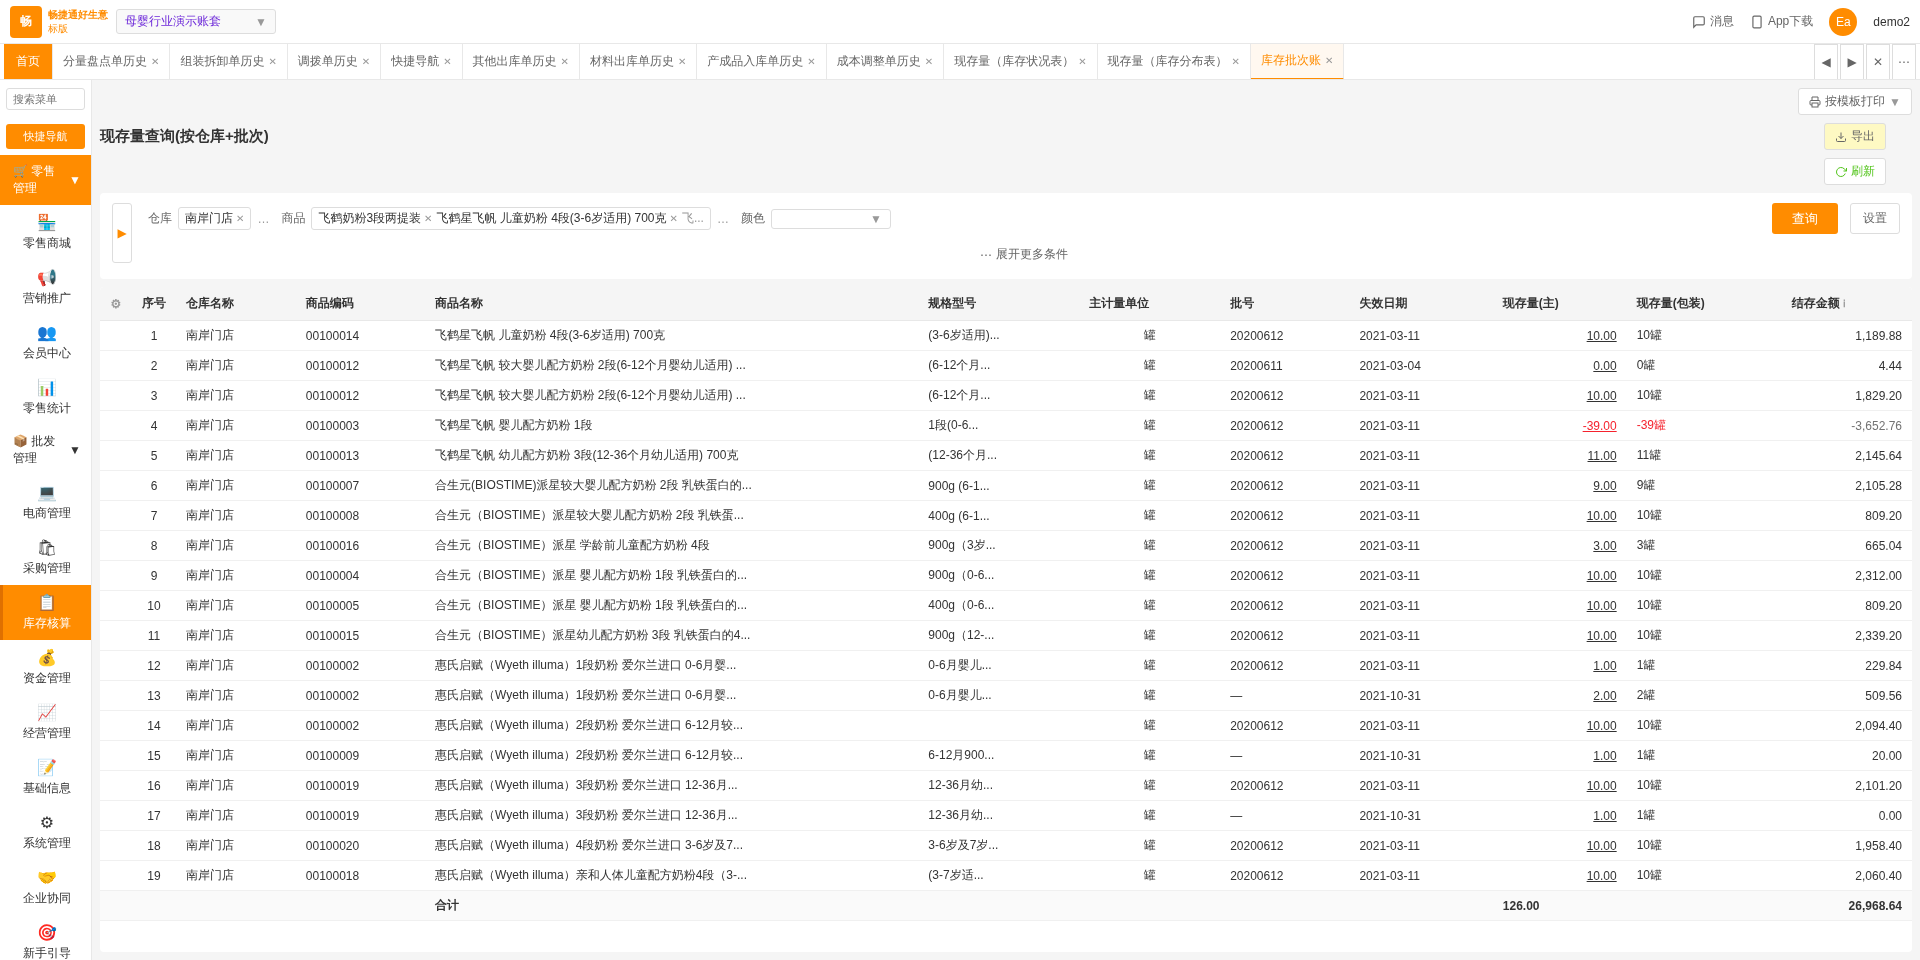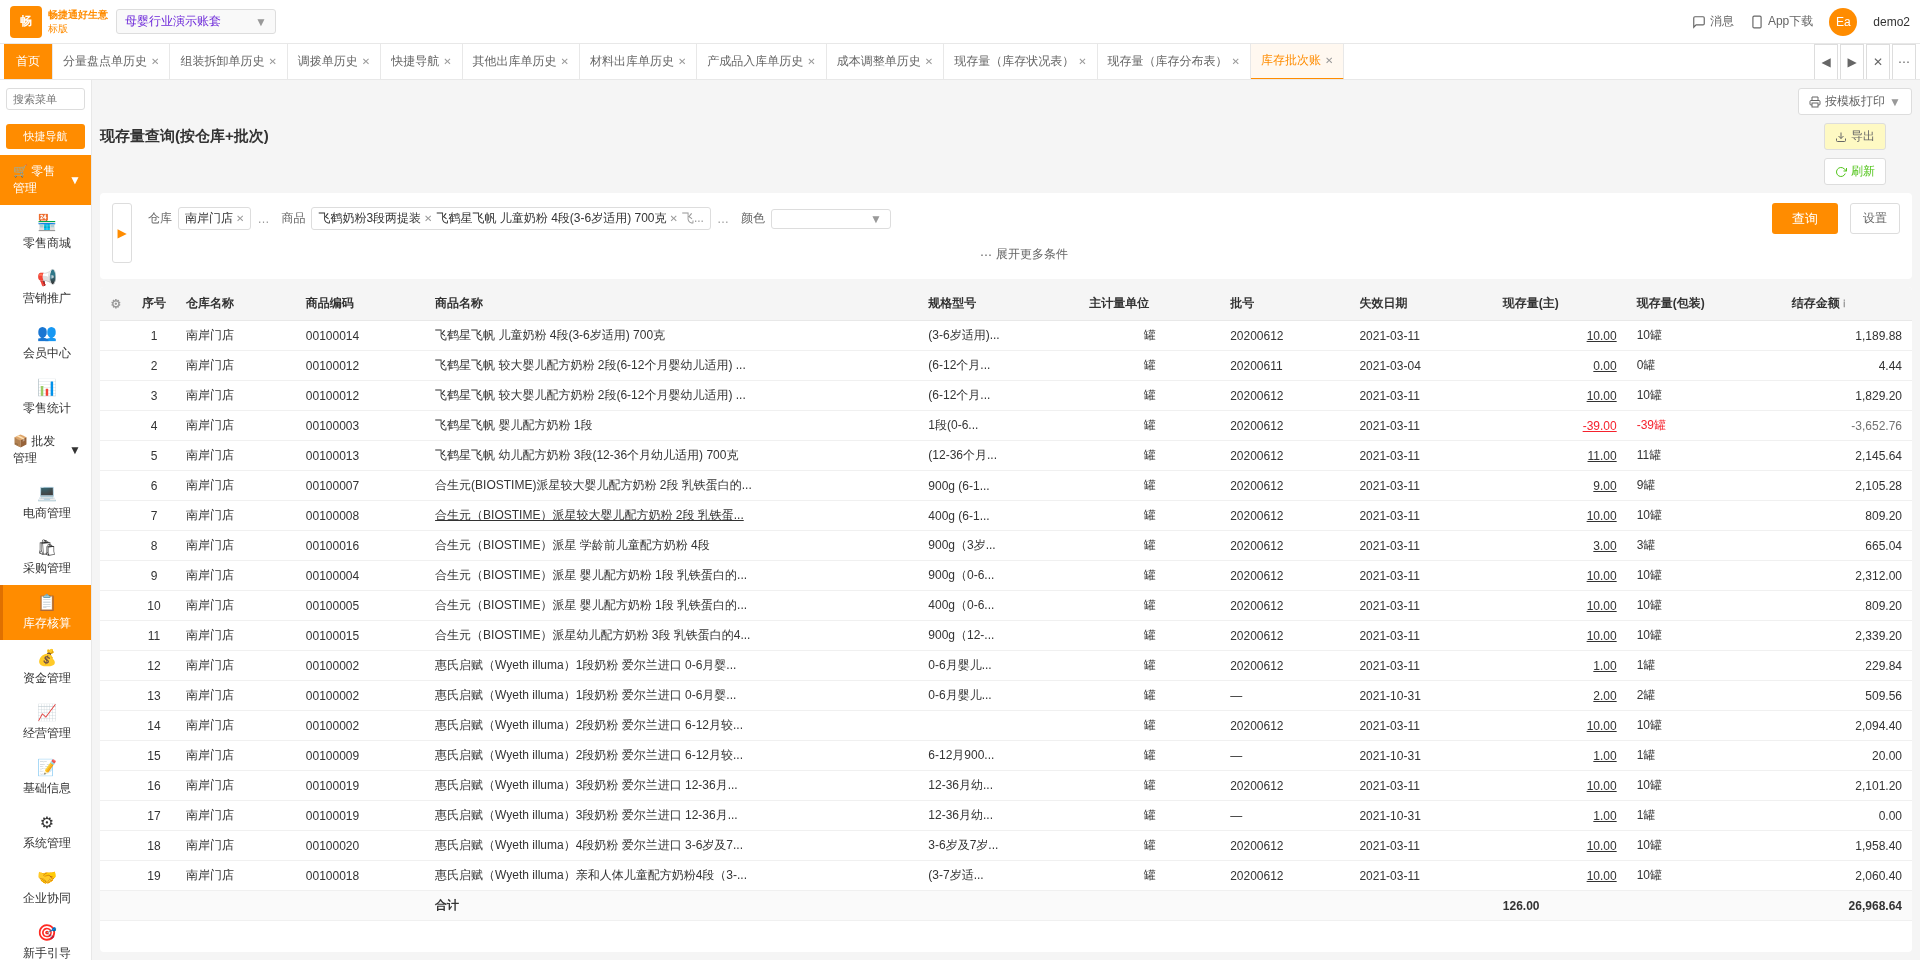--- a/index.html
+++ b/index.html
@@ -458,21 +458,21 @@
     <td>2021-03-11</td>
     <td class="text-right" style="text-decoration:underline;cursor:pointer;">9.00</td>
     <td style="">9罐</td>
     <td class="text-right" style="">2,105.28</td>
   </tr>
             <tr>
     <td class="text-center"></td>
     <td class="text-center">7</td>
     <td>南岸门店</td>
     <td>00100008</td>
-    <td style="max-width:280px;overflow:hidden;text-overflow:ellipsis;text-decoration:underline;">合生元（BIOSTIME）派星较大婴儿配方奶粉 2段 乳铁蛋...</td>
+    <td style="max-width:280px;overflow:hidden;text-overflow:ellipsis;">合生元（BIOSTIME）派星较大婴儿配方奶粉 2段 乳铁蛋...</td>
     <td>400g (6-1...</td>
     <td class="text-center">罐</td>
     <td>20200612</td>
     <td>2021-03-11</td>
     <td class="text-right" style="text-decoration:underline;cursor:pointer;">10.00</td>
     <td style="">10罐</td>
     <td class="text-right" style="">809.20</td>
   </tr>
             <tr>
     <td class="text-center"></td>

